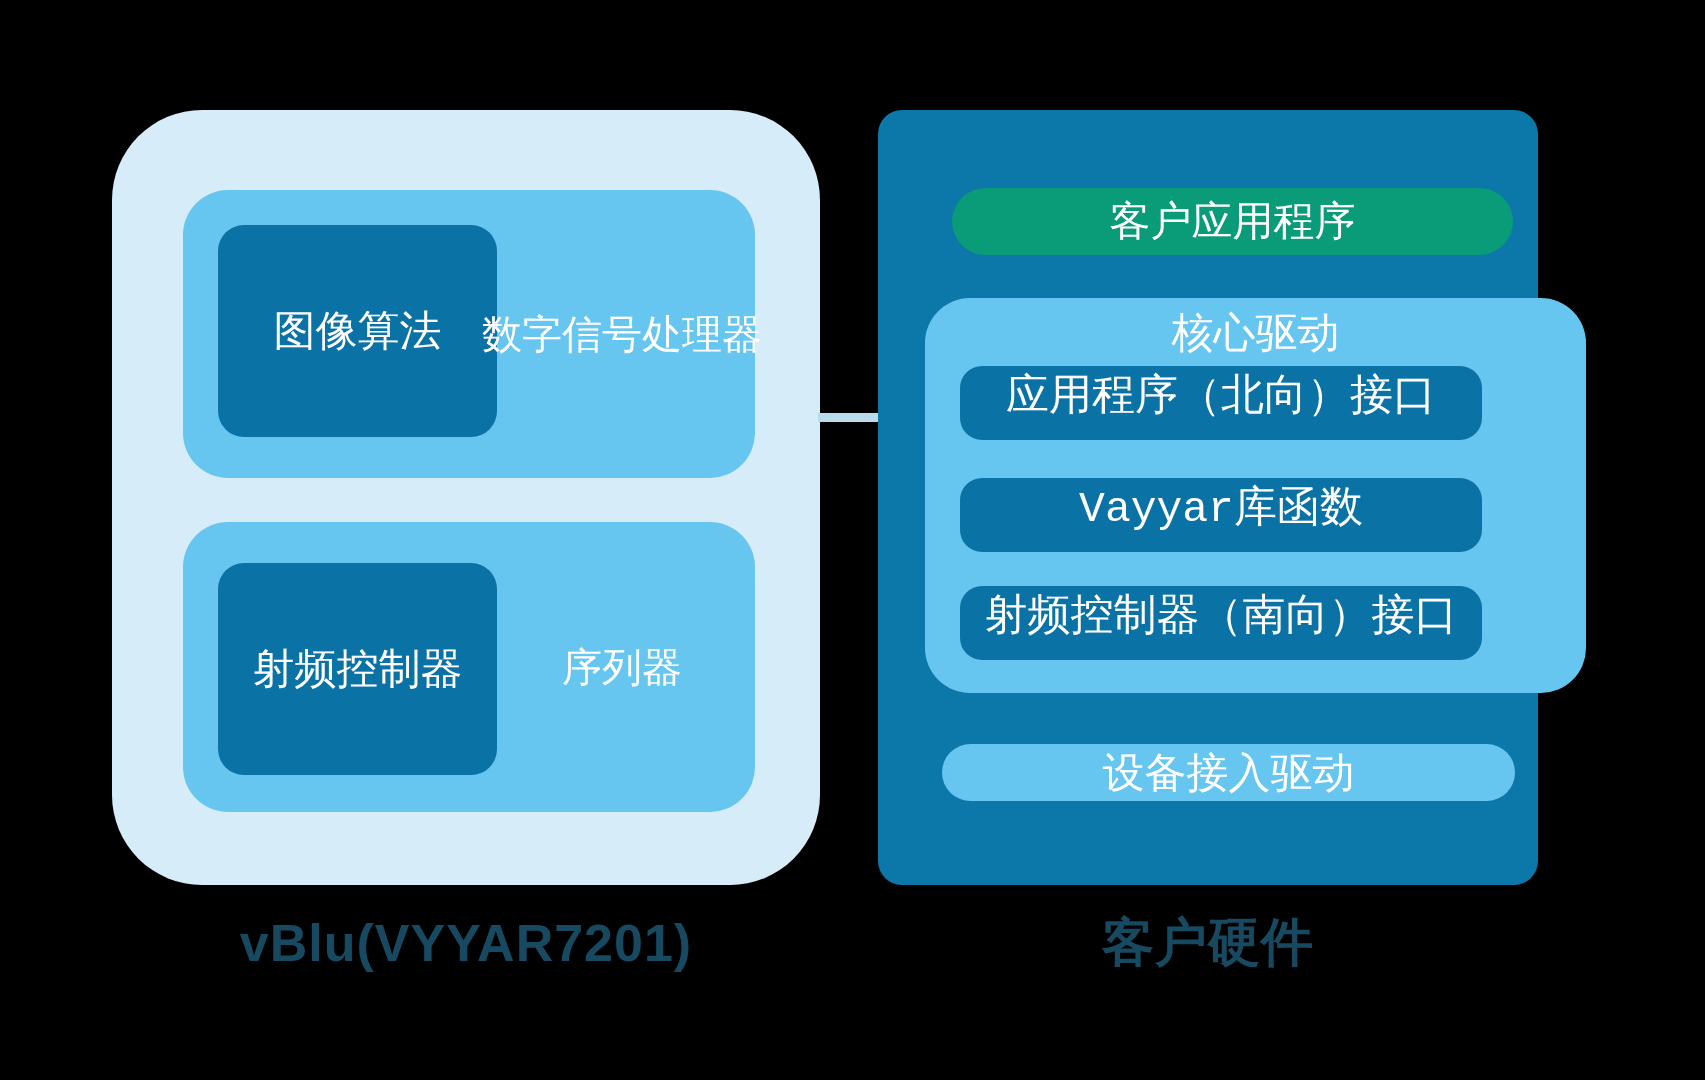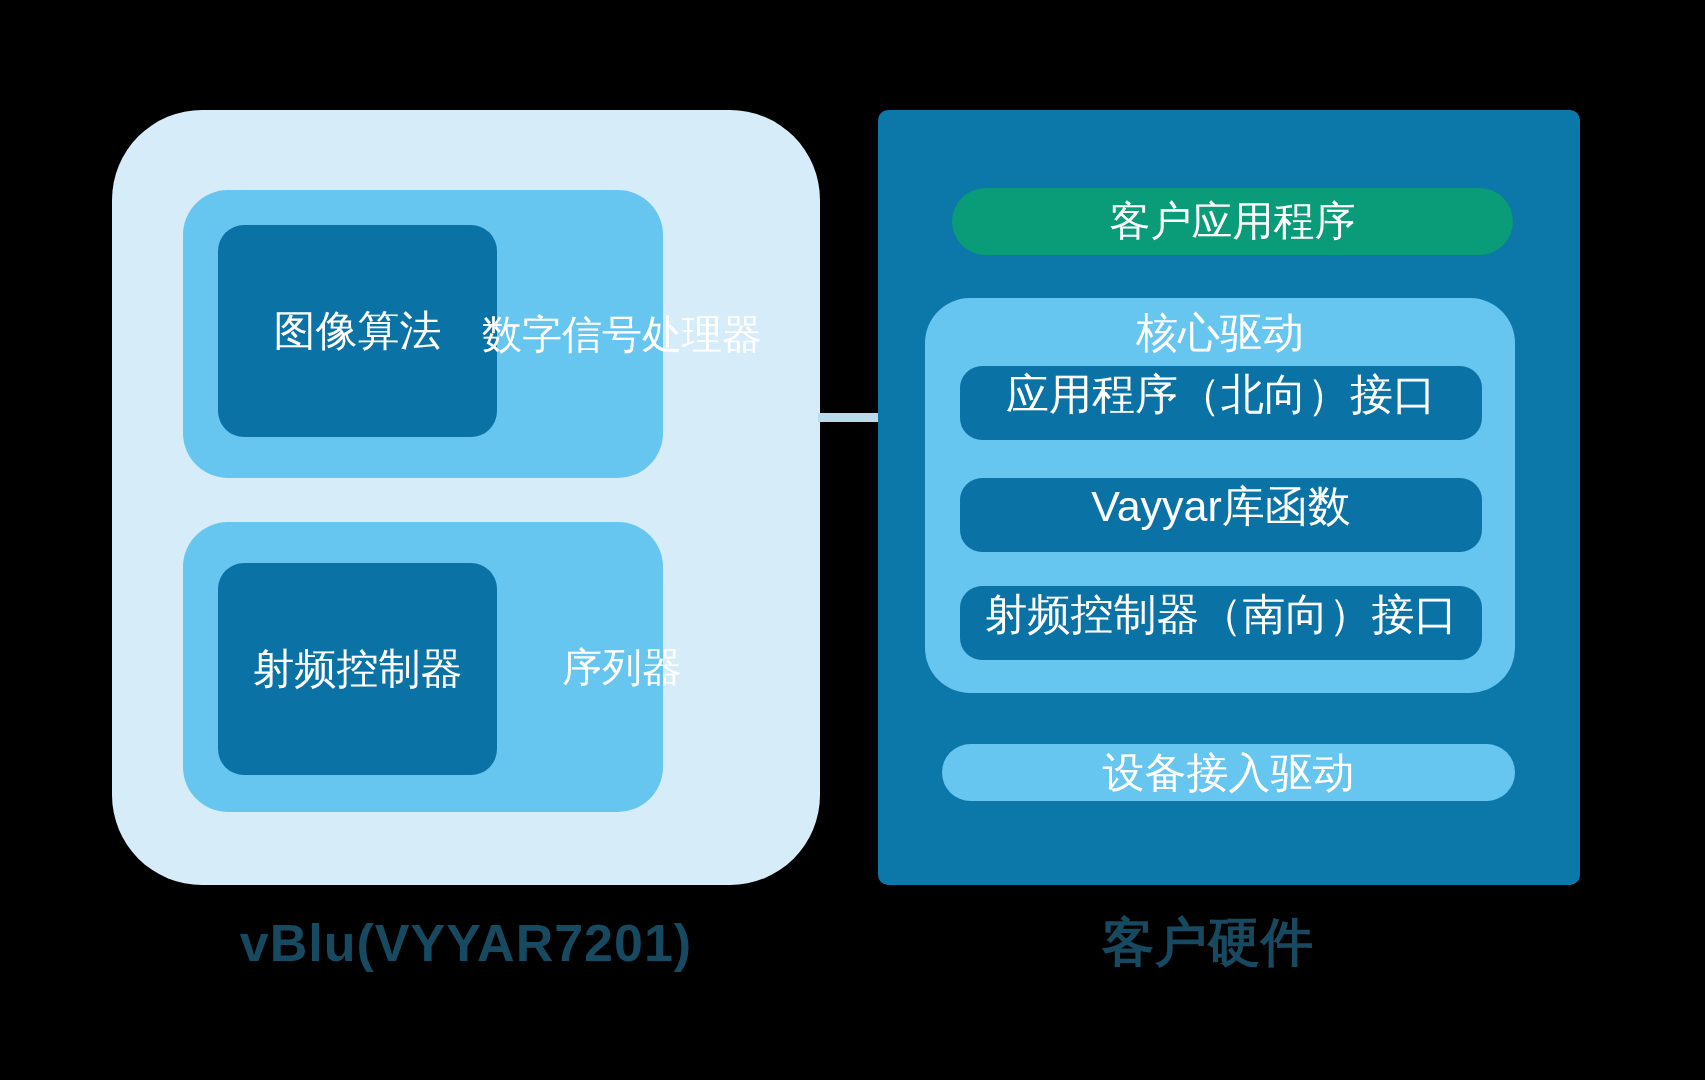--- a/index.html
+++ b/index.html
@@ -9,22 +9,22 @@
     background:var(--background,#000);
     overflow:hidden;
     font-family:"Liberation Sans","DejaVu Sans",sans-serif;
   }
   
   .panel-left{
     position:absolute;left:112px;top:110px;width:708px;height:775px;
     background:var(--light-box);border-radius:90px;
   }
   .group{
-    position:absolute;left:71px;width:480px;
-    background:var(--medium-blue);border-radius:45px;
+    position:absolute;left:71px;width:528px;
+    background:var(--medium-blue);border-radius:45px;padding-left:44px;
   }
   .group-top{top:80px;height:288px;}
   .group-bottom{top:412px;height:290px;}
   .chip{
     position:absolute;left:35px;width:279px;height:212px;
     background:var(--dark-blue);border-radius:26px;
     display:flex;align-items:center;justify-content:center;
     color:var(--text-on-fill);font-size:42px;font-weight:500;white-space:nowrap;
   }
   .group-top .chip{top:35px;}
@@ -36,45 +36,45 @@
     text-align:center;white-space:nowrap;
   }
   
   .connector{
     position:absolute;left:818px;top:413px;width:62px;height:9px;
     background:var(--connector);
   }
   
   .panel-right{
     position:absolute;left:878px;top:110px;width:660px;height:775px;
-    background:var(--panel-dark);border-radius:10px;padding-left:42px;
+    background:var(--panel-dark);border-radius:24px;
   }
   .green-bar{
     position:absolute;left:74px;top:78px;width:561px;height:67px;
     background:var(--green);border-radius:34px;
     display:flex;align-items:center;justify-content:center;
     color:var(--text-on-fill);font-size:41px;font-weight:500;white-space:nowrap;
   }
   .core-driver{
-    position:absolute;left:47px;top:188px;width:590px;height:395px;
+    position:absolute;left:47px;top:188px;width:661px;height:395px;
     background:var(--medium-blue);border-radius:45px;
   }
   .core-title{
     position:absolute;left:0;top:10px;width:100%;height:50px;
     display:flex;align-items:center;justify-content:center;
     color:var(--text-on-fill);font-size:42px;font-weight:500;white-space:nowrap;
   }
   .dark-bar{
     position:absolute;left:35px;width:522px;height:74px;
     background:var(--dark-blue);border-radius:22px;
     display:flex;align-items:flex-start;justify-content:center;
     color:var(--text-on-fill);font-size:43px;font-weight:500;white-space:nowrap;
   }
   .dark-bar.b1{top:68px;}
-  .dark-bar.b2{top:180px;}
+  .dark-bar.b2{top:180px;font-family:Liberation Mono, monospace;}
   .dark-bar.b3{top:288px;}
   .device-driver-bar{
     position:absolute;left:64px;top:627px;width:573px;height:57px;
     background:var(--medium-blue);border-radius:36px;
     display:flex;align-items:center;justify-content:center;
     color:var(--text-on-fill);font-size:42px;font-weight:500;white-space:nowrap;margin-top:7px;
   }
   
   .caption{
     position:absolute;top:908px;height:70px;

